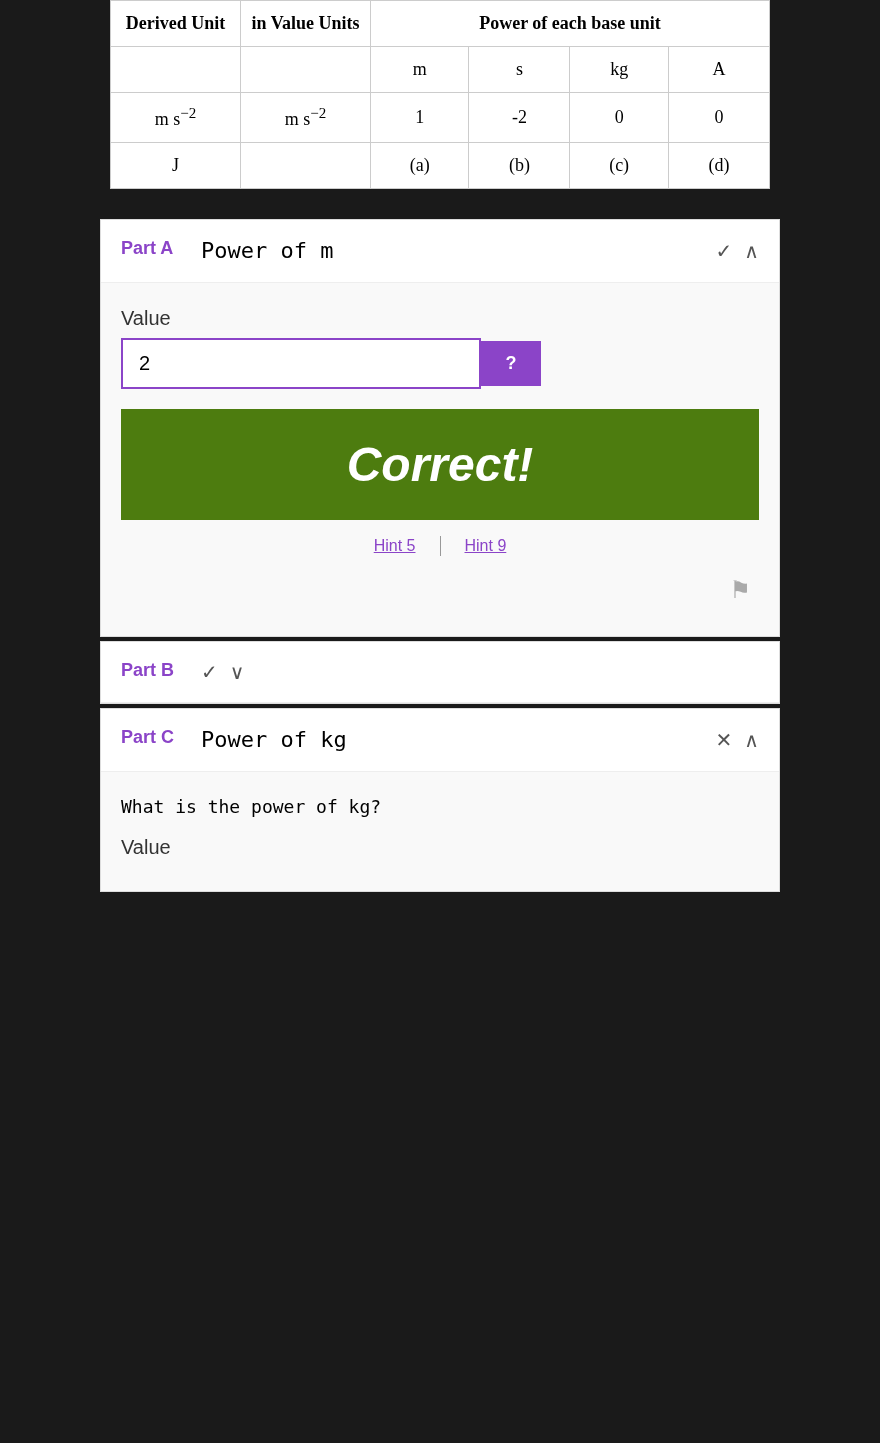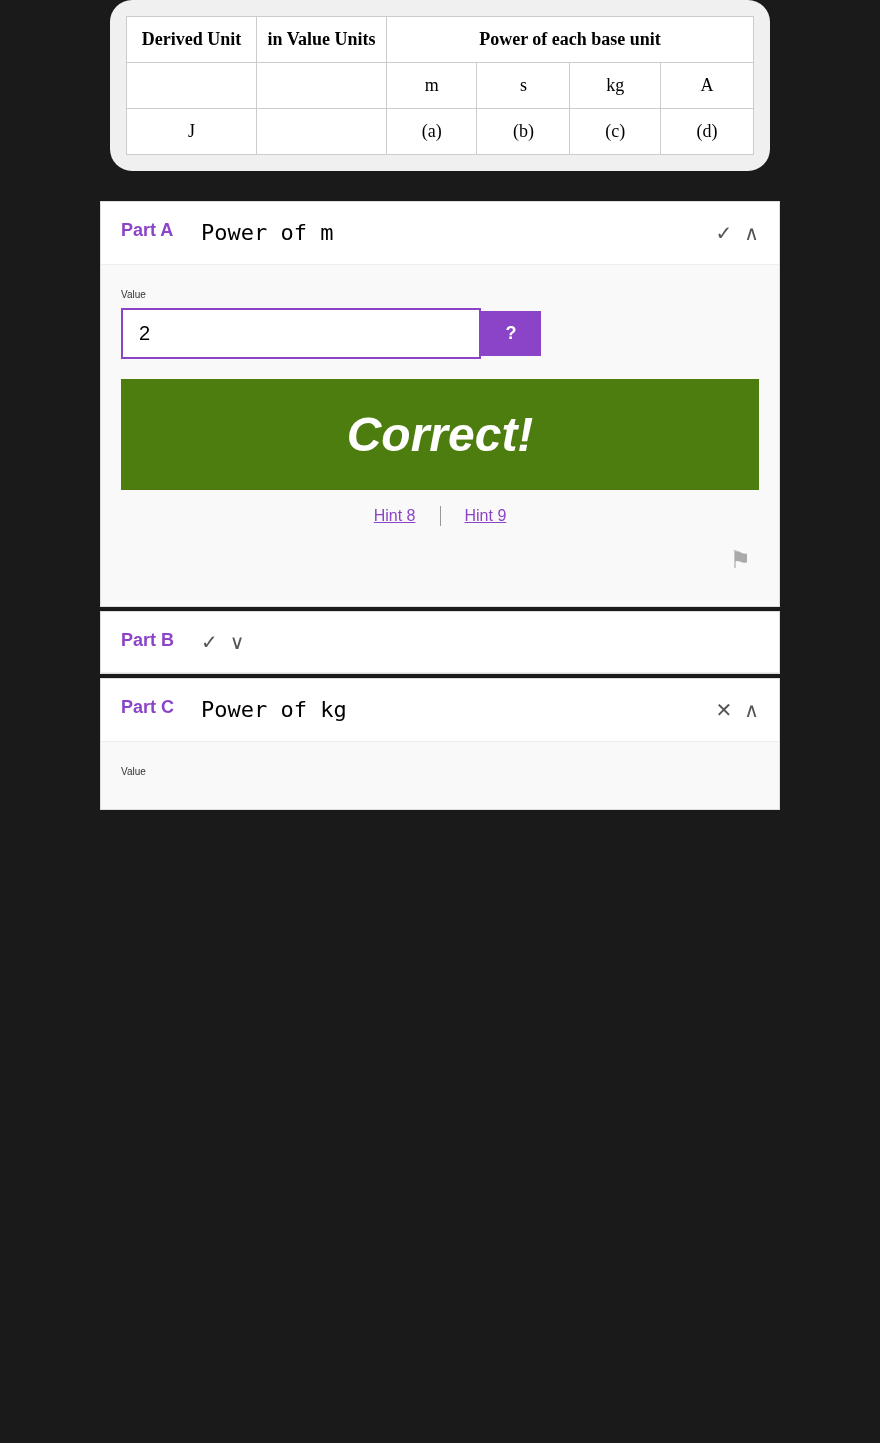--- a/index.html
+++ b/index.html
@@ -12,21 +12,21 @@
 
     .page-wrapper {
       background: #1a1a1a;
       padding: 0;
     }
 
     
     .table-section {
       background: #f0f0f0;
       margin: 0 110px;
-      padding: 16px;
+      padding: 0;
       border-radius: 22px;
     }
 
     table {
       width: 100%;
       border-collapse: collapse;
       background: white;
     }
 
     th, td {
@@ -114,21 +114,21 @@
       font-size: 18px;
       margin-bottom: 18px;
       font-family: Arial, sans-serif;
     }
 
     .question-text span {
       font-family: monospace;
     }
 
     .value-label {
-      font-size: 10px;
+      font-size: 20px;
       color: #333;
       margin-bottom: 8px;
       font-family: Arial, sans-serif;
     }
 
     .input-row {
       display: flex;
       align-items: center;
       margin-bottom: 20px;
     }
@@ -226,20 +226,28 @@
           <td></td>
           <td></td>
           <td>m</td>
           <td>s</td>
           <td>kg</td>
           <td>A</td>
         </tr>
       </thead>
       <tbody>
         <tr>
+          <td>m s<sup>−2</sup></td>
+          <td>m s<sup>−2</sup></td>
+          <td>1</td>
+          <td>-2</td>
+          <td>0</td>
+          <td>0</td>
+        </tr>
+        <tr>
           <td>J</td>
           <td></td>
           <td>(a)</td>
           <td>(b)</td>
           <td>(c)</td>
           <td>(d)</td>
         </tr>
       </tbody>
     </table>
   </div>
@@ -263,21 +271,21 @@
         <div class="input-row">
           <input class="value-input" type="text" value="2" style="">
           <button class="hint-btn">?</button>
         </div>
 
         <div class="correct-banner">
           <span class="correct-text">Correct!</span>
         </div>
 
         <div class="hints-row">
-          <a class="hint-link">Hint 8</a>
+          <a class="hint-link">Hint 5</a>
           <div class="hint-divider"></div>
           <a class="hint-link">Hint 9</a>
         </div>
 
         <div class="flag-icon">
           <span>⚑</span>
         </div>
       </div>
     </div>
 
@@ -297,19 +305,22 @@
         <span class="part-title">
           <span>Power of </span><span class="monospace-inline">kg</span>
         </span>
         <div class="part-icons">
           <span class="icon-x">✕</span>
           <span class="icon-chevron">∧</span>
         </div>
       </div>
 
       <div class="part-c-content">
+        <p class="question-text">
+          <span>What is the power of </span><span class="monospace-inline">kg</span><span>?</span>
+        </p>
         <p class="value-label">Value</p>
       </div>
     </div>
 
   </div>
 
 </div>
 
 </body></html>

